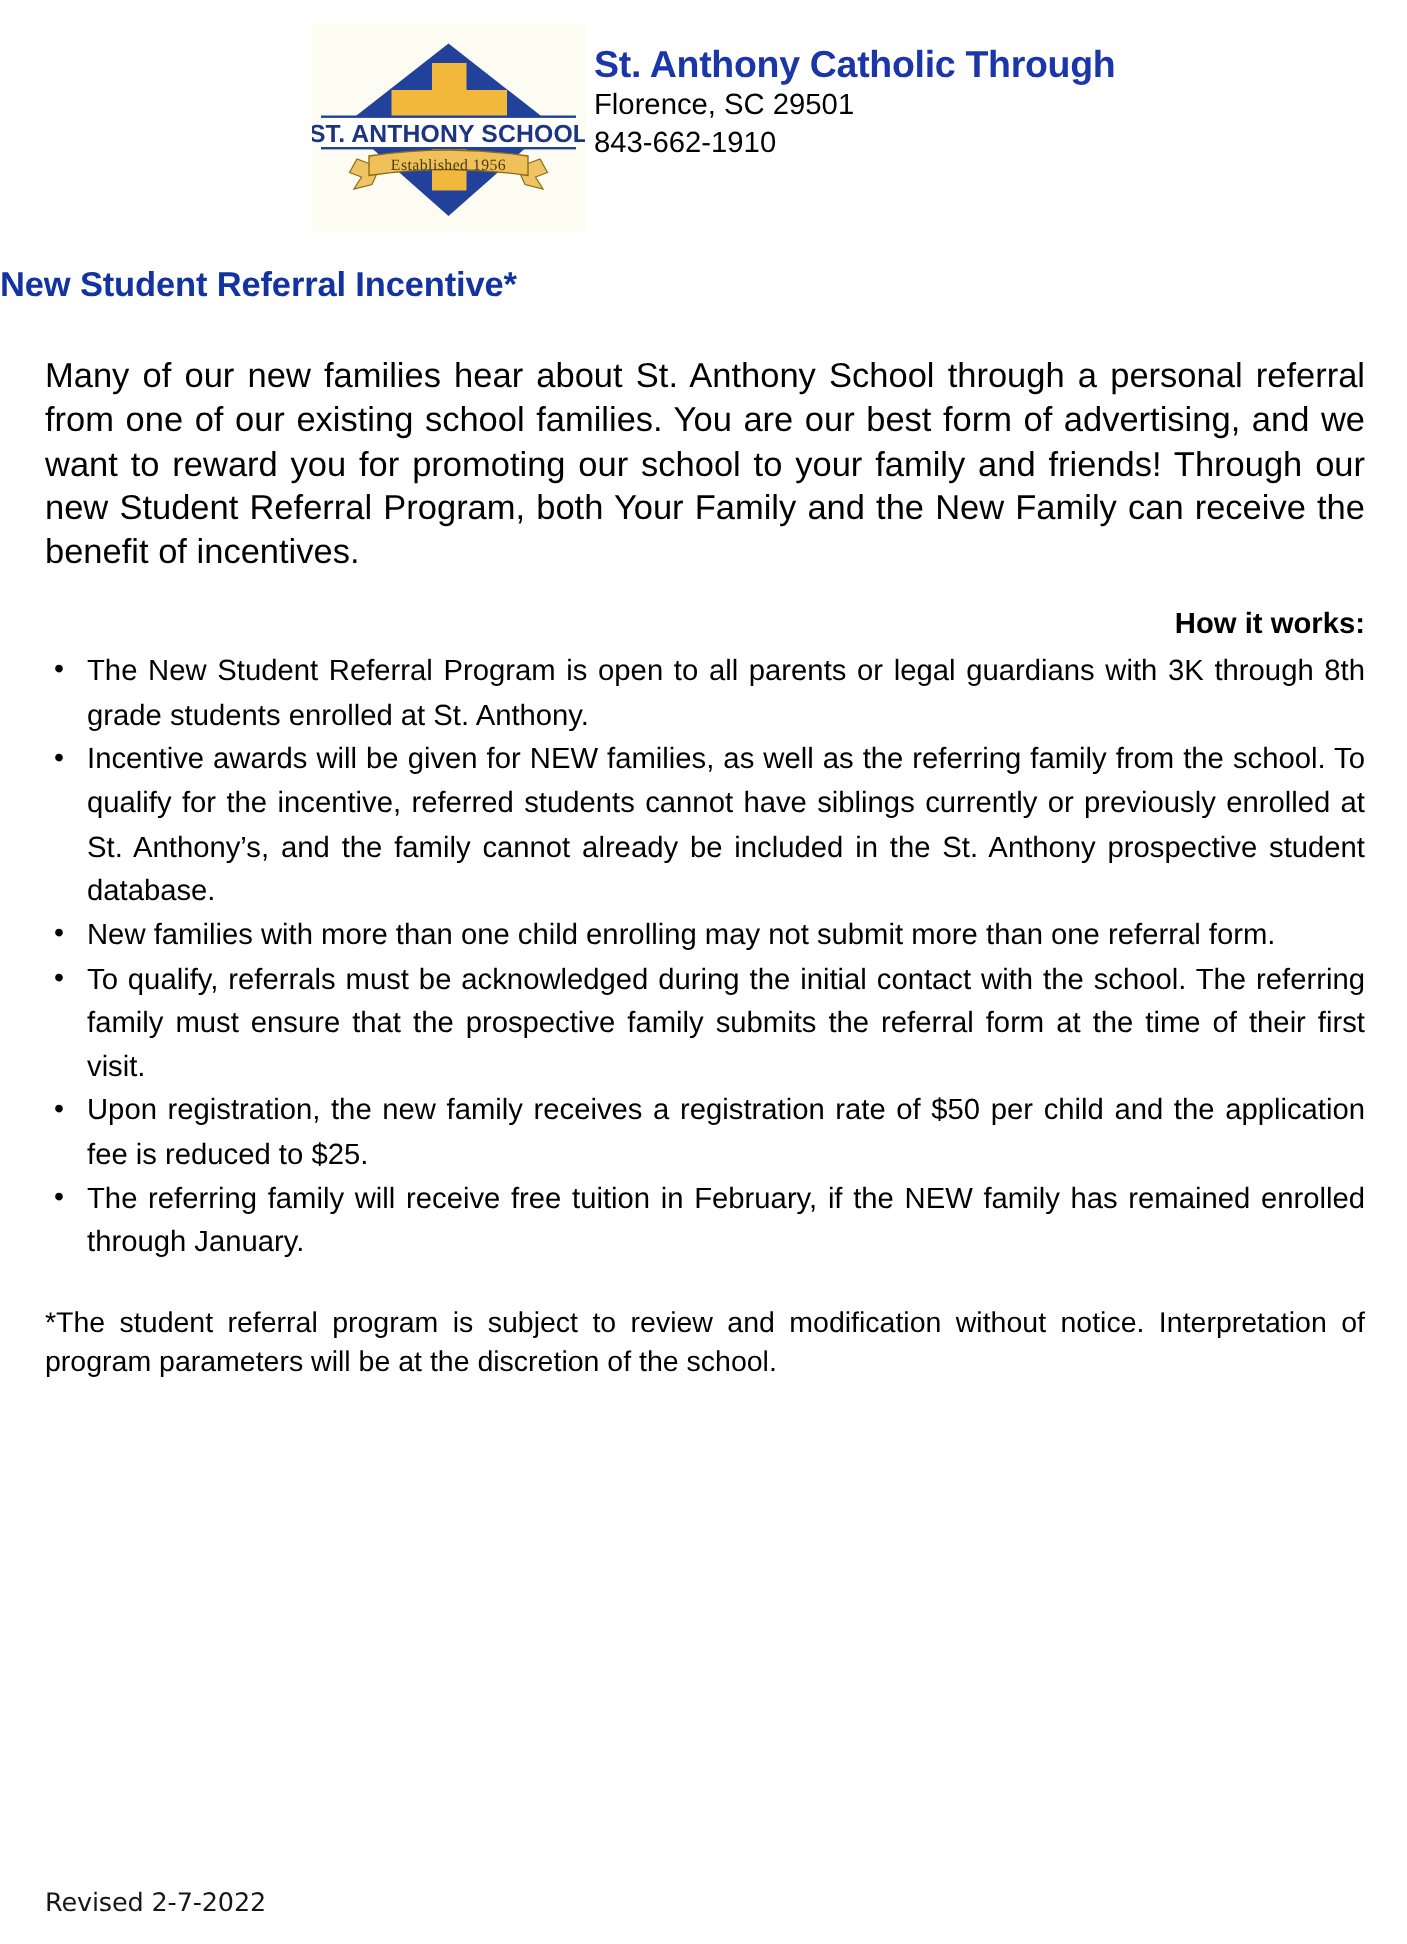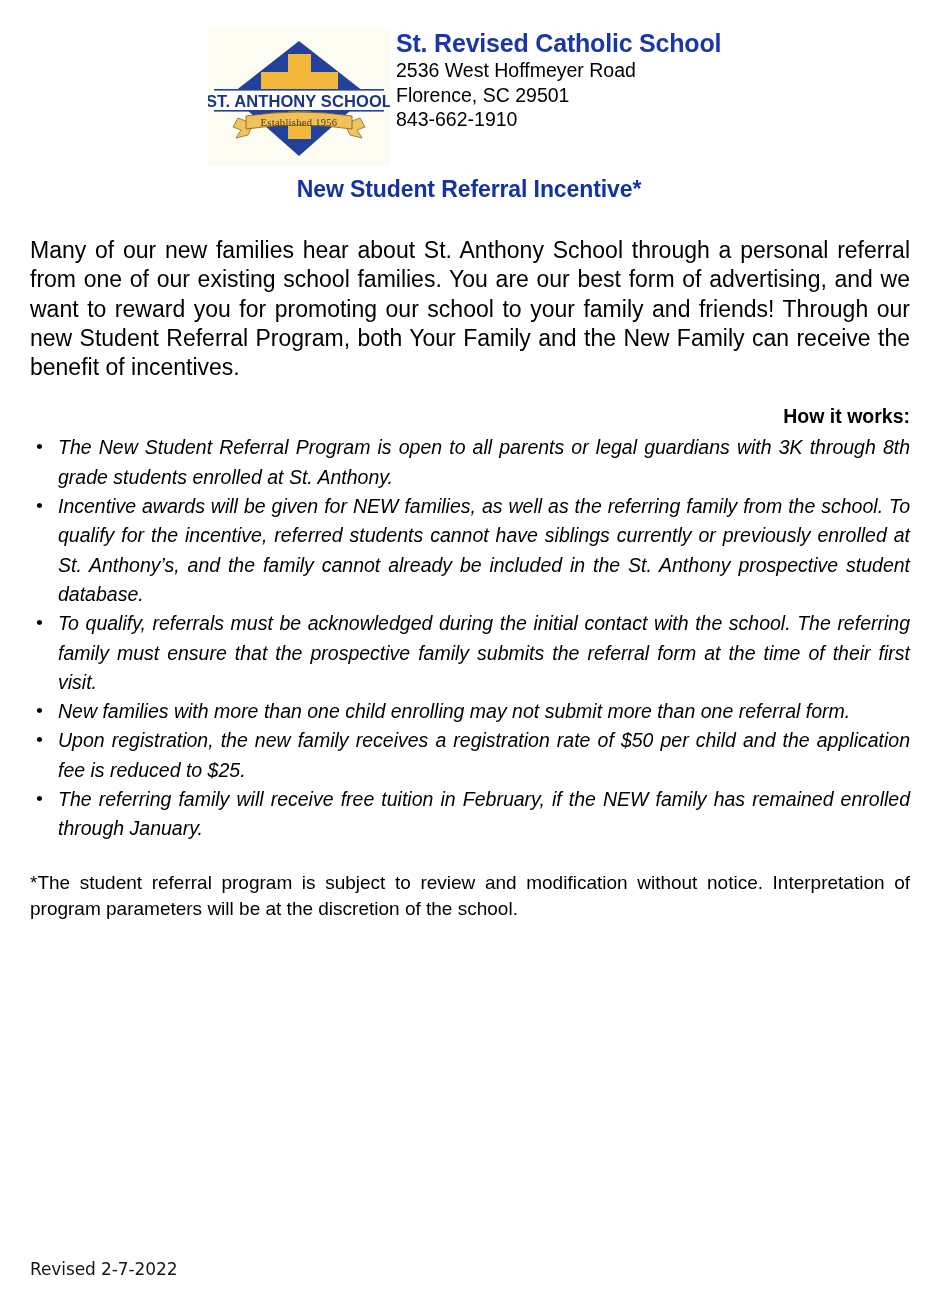--- a/index.html
+++ b/index.html
@@ -20,21 +20,21 @@
   .header {
     position: absolute;
     left: 0;
     top: 8px;
     width: 938px;
     height: 142px;
   }
   .logo {
     position: absolute;
     left: 208px;
-    top: 20px;
+    top: 8px;
     width: 182px;
     height: 138px;
     background: #8b5cf6;
   }
   .logo svg { display: block; }
 
   .header-text {
     position: absolute;
     left: 396px;
     top: 20px;
@@ -54,21 +54,21 @@
     line-height: 24.5px;
     white-space: nowrap;
   }
 
   
   .doc-title {
     position: absolute;
     left: 0;
     top: 176px;
     width: 938px;
-    text-align: center;
+    text-align: left;
     font-size: 23px;
     font-weight: bold;
     color: #1233a0;
     letter-spacing: -0.1px;
   }
 
   
   .content {
     position: absolute;
     left: 30px;
@@ -85,21 +85,20 @@
     font-size: 19.5px;
     font-weight: bold;
     line-height: 25px;
     margin: 0 0 4px 0;
     text-align: right;
   }
   ul.bullets {
     list-style: none;
     margin: 0;
     padding: 0;
-    font-style: italic;
   }
   ul.bullets > li {
     position: relative;
     padding-left: 28px;
     font-size: 19.5px;
     line-height: 29.3px;
     text-align: justify;
     margin-bottom: 0px;
   }
   ul.bullets > li::before {
@@ -149,41 +148,40 @@
 
       <path d="M38 93 L30 90 L25 99 L33 102 L28 110 L40 107 L44 98 Z" fill="#EFC563" stroke="#8a6a18" stroke-width="0.8"></path>
       <path d="M144 93 L152 90 L157 99 L149 102 L154 110 L142 107 L138 98 Z" fill="#EFC563" stroke="#8a6a18" stroke-width="0.8"></path>
 
       <path d="M38 88 Q91 80 144 88 L144 101 Q91 93 38 101 Z" fill="#F0C05A" stroke="#8a6a18" stroke-width="0.9"></path>
       <text x="91" y="97.5" text-anchor="middle" font-family="Liberation Serif, serif" font-size="10.5" fill="#4a3a10" letter-spacing="0.3">Established 1956</text>
     </svg>
   </div>
 
   <div class="header-text">
-    <div class="school-name">St. Revised Catholic School</div>
-    <div class="addr-line">2536 West Hoffmeyer Road</div>
+    <div class="school-name">St. Anthony Catholic Through</div>
     <div class="addr-line">Florence, SC 29501</div>
     <div class="addr-line">843-662-1910</div>
   </div>
 
 </div>
 
 <div class="doc-title">New Student Referral Incentive*</div>
 
 <div class="content">
 
   <p class="intro">Many of our new families hear about St. Anthony School through a personal referral from one of our existing school families. You are our best form of advertising, and we want to reward you for promoting our school to your family and friends! Through our new Student Referral Program, both Your Family and the New Family can receive the benefit of incentives.</p>
 
   <div class="section-head">How it works:</div>
 
   <ul class="bullets">
     <li>The New Student Referral Program is open to all parents or legal guardians with 3K through 8th grade students enrolled at St. Anthony.</li>
     <li>Incentive awards will be given for NEW families, as well as the referring family from the school. To qualify for the incentive, referred students cannot have siblings currently or previously enrolled at St. Anthony’s, and the family cannot already be included in the St. Anthony prospective student database.</li>
+    <li>New families with more than one child enrolling may not submit more than one referral form.</li>
     <li>To qualify, referrals must be acknowledged during the initial contact with the school. The referring family must ensure that the prospective family submits the referral form at the time of their first visit.</li>
-    <li>New families with more than one child enrolling may not submit more than one referral form.</li>
     <li>Upon registration, the new family receives a registration rate of $50 per child and the application fee is reduced to $25.</li>
     <li>The referring family will receive free tuition in February, if the NEW family has remained enrolled through January.</li>
   </ul>
 
   <p class="disclaimer">*The student referral program is subject to review and modification without notice. Interpretation of program parameters will be at the discretion of the school.</p>
 
 </div>
 
 <div class="footer">Revised 2-7-2022</div>
 

